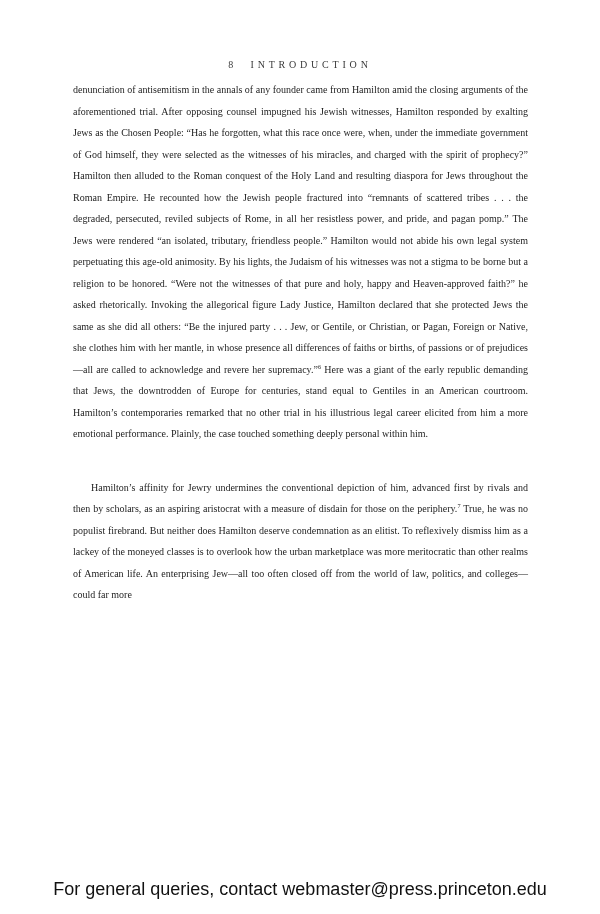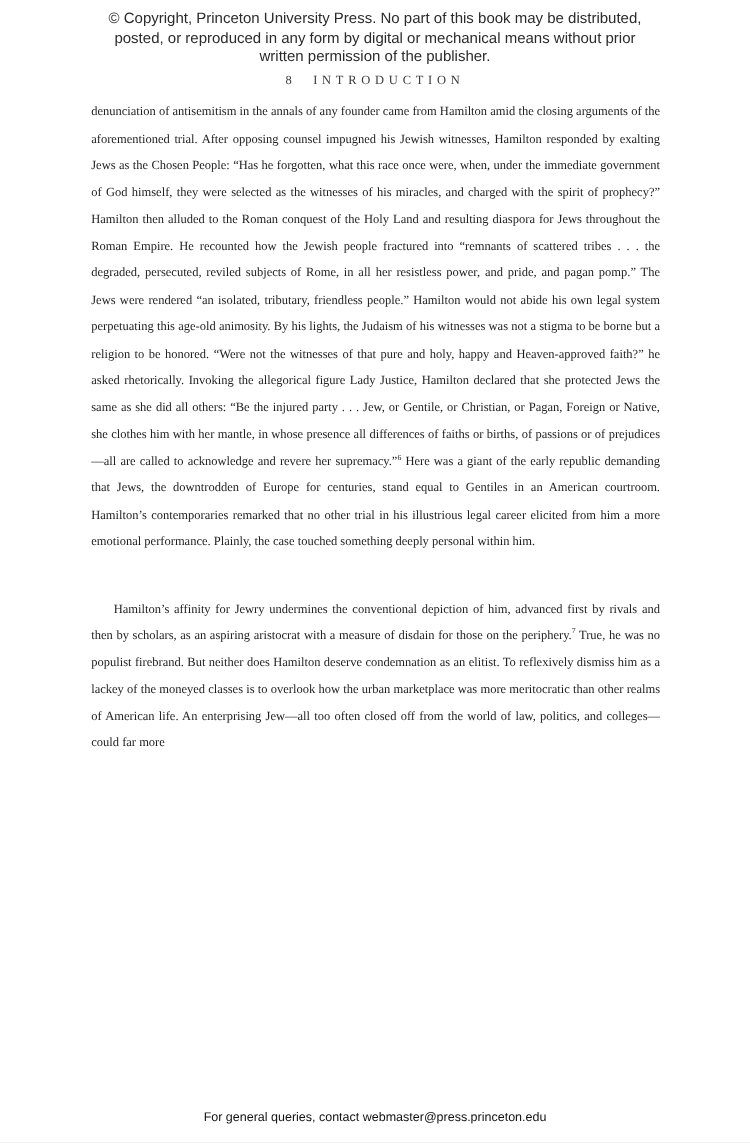--- a/index.html
+++ b/index.html
@@ -69,30 +69,29 @@
     line-height: 0;
     vertical-align: super;
   }
   .page-footer {
     position: absolute;
     bottom: 14px;
     left: 0;
     width: 100%;
     text-align: center;
     font-family: "Liberation Sans", sans-serif;
-    font-size: 10px;
+    font-size: 18px;
     color: #111111;
   }
 </style>
 </head>
 <body>
 
 <div class="page">
 
-  <div class="copyright">© Copyright, Princeton University Press. No part of this book may be distributed, posted, or reproduced in any form by digital or mechanical means without prior written permission of the publisher.</div>
 
   <div class="running-head">
     <span class="page-num">8</span><span class="section">INTRODUCTION</span>
   </div>
 
   <div class="body-text">
     <p><span>denunciation of antisemitism in the annals of any founder came from Hamilton amid the closing arguments of the aforementioned trial. After opposing counsel impugned his Jewish witnesses, Hamilton responded by exalting Jews as the Chosen People: “Has he forgotten, what this race once were, when, under the immediate government of God himself, they were selected as the witnesses of his miracles, and charged with the spirit of prophecy?” Hamilton then alluded to the Roman conquest of the Holy Land and resulting diaspora for Jews throughout the Roman Empire. He recounted how the Jewish people fractured into “remnants of scattered tribes . . . the degraded, persecuted, reviled subjects of Rome, in all her resistless power, and pride, and pagan pomp.” The Jews were rendered “an isolated, tributary, friendless people.” Hamilton would not abide his own legal system perpetuating this age-old animosity. By his lights, the Judaism of his witnesses was not a stigma to be borne but a religion to be honored. “Were not the witnesses of that pure and holy, happy and Heaven-approved faith?” he asked rhetorically. Invoking the allegorical figure Lady Justice, Hamilton declared that she protected Jews the same as she did all others: “Be the injured party . . . Jew, or Gentile, or Christian, or Pagan, Foreign or Native, she clothes him with her mantle, in whose presence all differences of faiths or births, of passions or of prejudices—all are called to acknowledge and revere her supremacy.”</span><sup class="fnref">6</sup><span> Here was a giant of the early republic demanding that Jews, the downtrodden of Europe for centuries, stand equal to Gentiles in an American courtroom. Hamilton’s contemporaries remarked that no other trial in his illustrious legal career elicited from him a more emotional performance. Plainly, the case touched something deeply personal within him.</span></p>
 
     <p class="indented"><span>Hamilton’s affinity for Jewry undermines the conventional depiction of him, advanced first by rivals and then by scholars, as an aspiring aristocrat with a measure of disdain for those on the periphery.</span><sup class="fnref">7</sup><span> True, he was no populist firebrand. But neither does Hamilton deserve condemnation as an elitist. To reflexively dismiss him as a lackey of the moneyed classes is to overlook how the urban marketplace was more meritocratic than other realms of American life. An enterprising Jew—all too often closed off from the world of law, politics, and colleges—could far more</span></p>
   </div>

